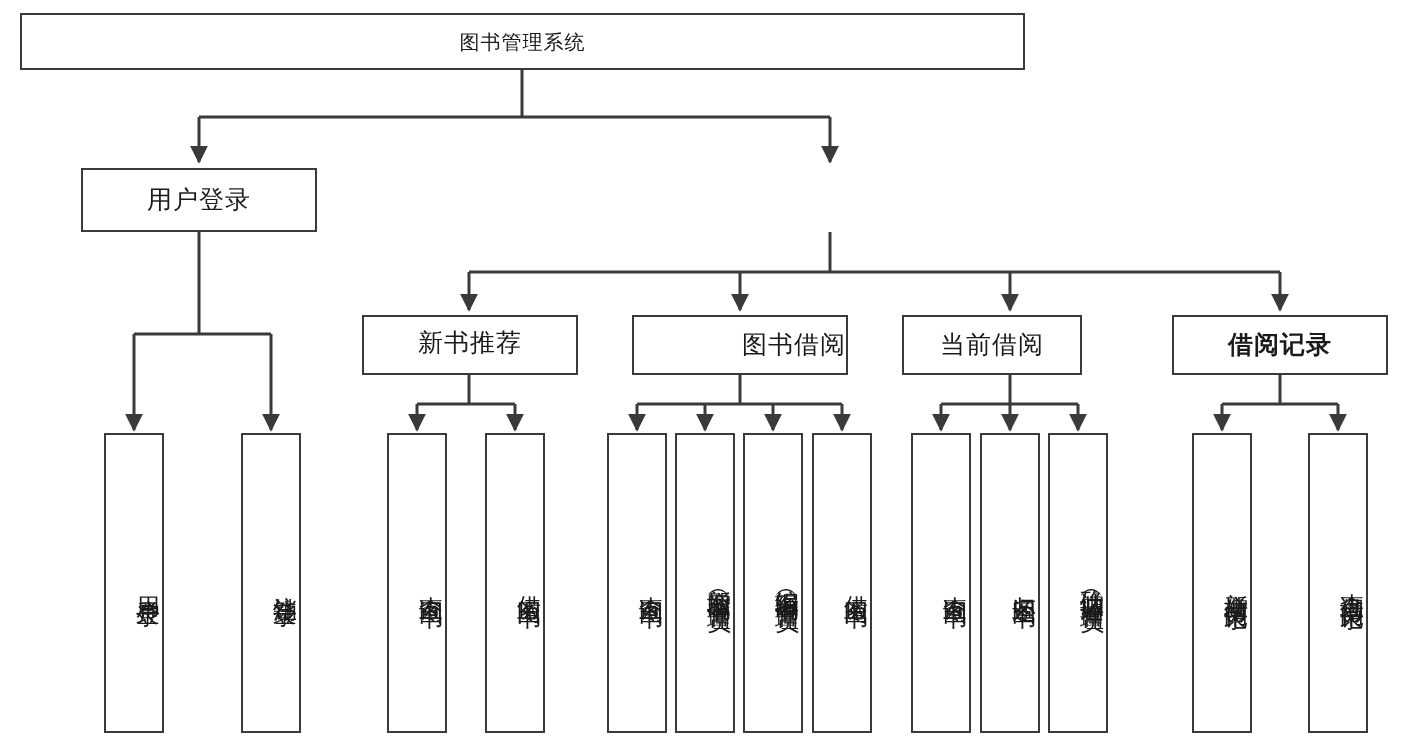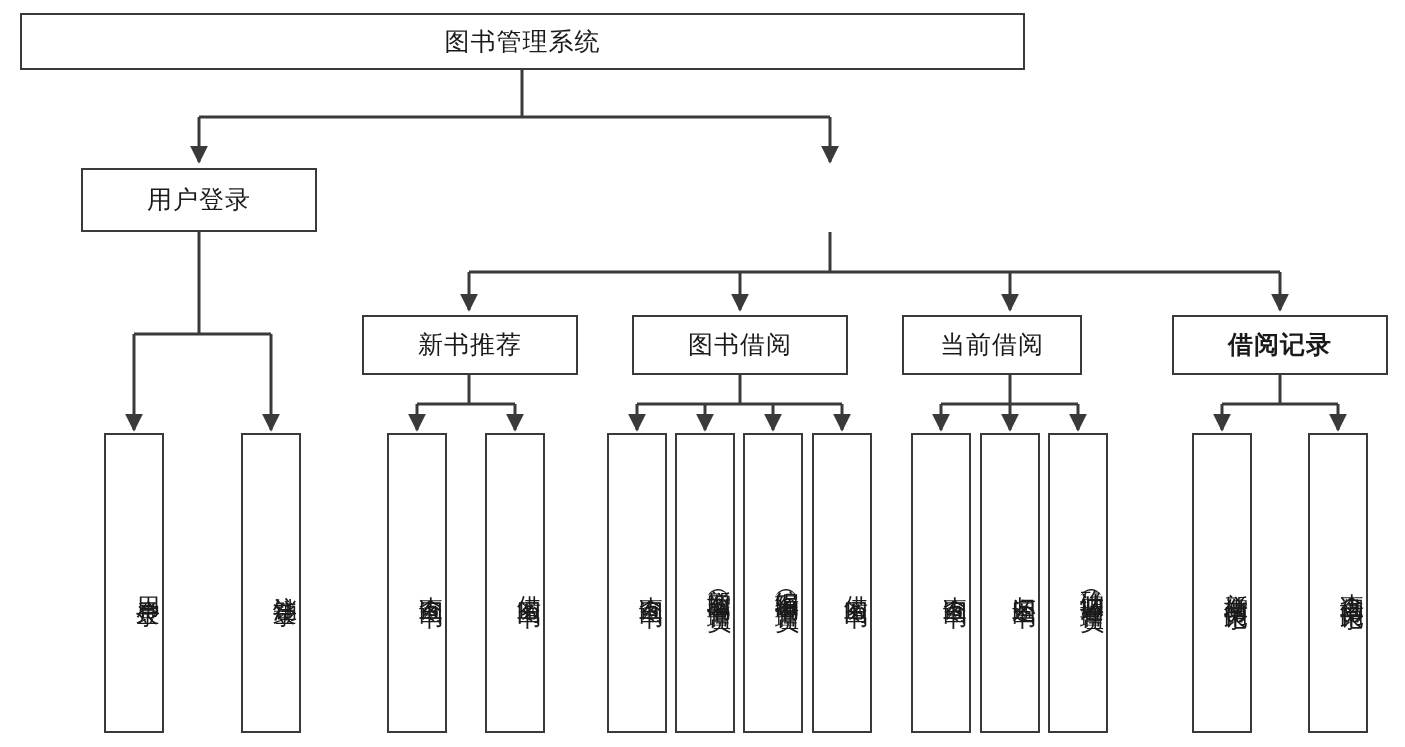--- a/index.html
+++ b/index.html
@@ -35,21 +35,21 @@
     justify-content: center;
     color: #1a1a1a;
     letter-spacing: 1px;
   }
   .node-h {
     font-size: 25px;
     line-height: 1.1;
     white-space: nowrap;
   }
   .node-root {
-    font-size: 25px;
+    font-size: 20px;
   }
   .node-v {
     font-size: 24px;
     writing-mode: vertical-rl;
     text-orientation: upright;
     line-height: 1.18;
     letter-spacing: 3px;
     padding: 4px 0;
     align-items: flex-start;
     justify-content: center;
@@ -127,24 +127,24 @@
   </svg>
 
   <div class="node node-h node-root" style="left:20px; top:13px; width:1005px; height:57px;">
     <span>图书管理系统</span>
   </div>
 
   <div class="node node-h" style="left:81px; top:168px; width:236px; height:64px;">
     <span>用户登录</span>
   </div>
 
-  <div class="node node-h" style="left:362px; top:315px; width:216px; height:60px;">
+  <div class="node node-h" style="left:362px; top:315px; width:216px; height:60px;font-family:Liberation Mono, monospace;">
     <span>新书推荐</span>
   </div>
-  <div class="node node-h" style="left:632px; top:315px; width:216px; height:60px;">
+  <div class="node node-h" style="left:632px; top:315px; width:216px; height:60px;justify-content:flex-end;">
     <span>图书借阅</span>
   </div>
   <div class="node node-h" style="left:902px; top:315px; width:180px; height:60px;">
     <span>当前借阅</span>
   </div>
   <div class="node node-h" style="left:1172px; top:315px; width:216px; height:60px;font-weight:bold;">
     <span>借阅记录</span>
   </div>
 
   <div class="node node-v" style="left:104px; top:433px; width:60px; height:300px;">

